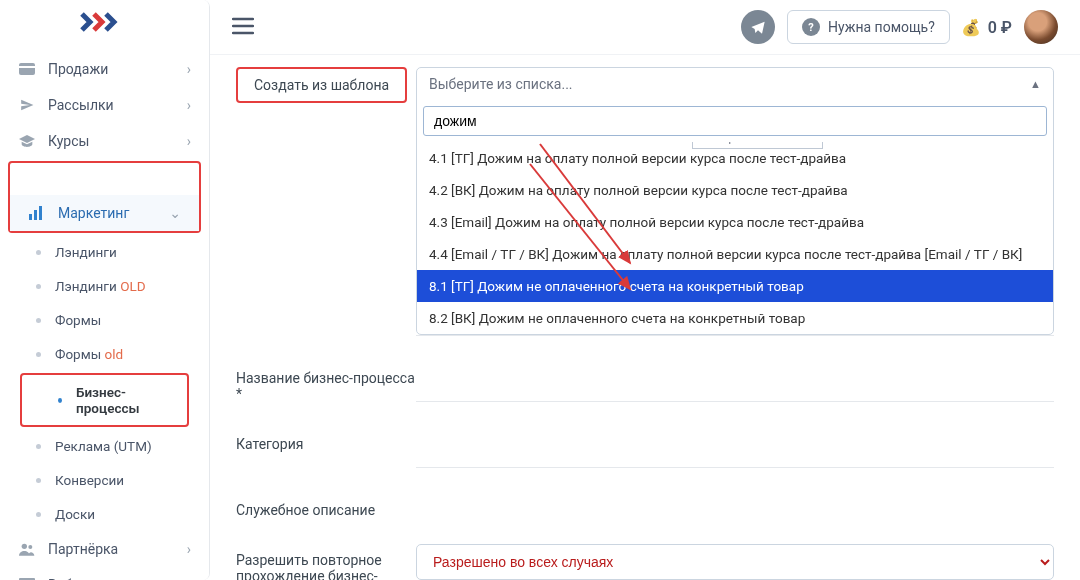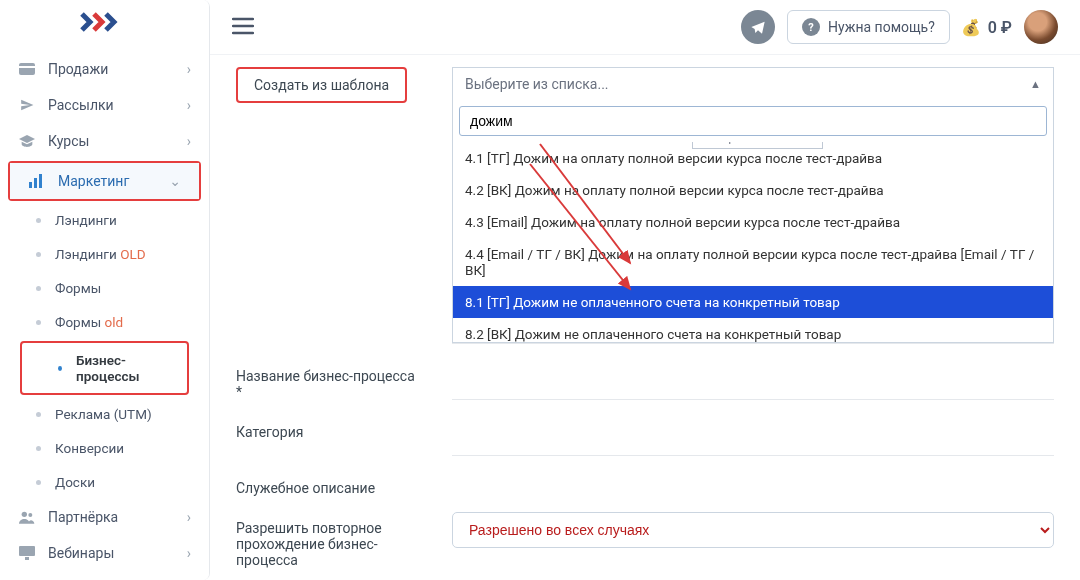--- a/index.html
+++ b/index.html
@@ -3,49 +3,49 @@
 <meta charset="utf-8">
 <style>
 * { box-sizing: border-box; margin: 0; padding: 0; }
 body { font-family: -apple-system, BlinkMacSystemFont, "Segoe UI", Roboto, sans-serif; font-size: 14px; color: #333; background: #fff; width: 1080px; height: 580px; overflow: hidden; }
 .app { display: flex; width: 100%; height: 100%; }
 .sidebar { width: 210px; border-right: 1px solid #e5e8ec; background: #fff; overflow-y: auto; border-radius: 7px; }
 .logo-box { padding: 10px 0 14px 80px; }
 .nav-item { display: flex; align-items: center; padding: 10px 18px; cursor: pointer; color: #4a5568; position: relative; }
 .nav-item .chev { margin-left: auto; color: #9aa5b1; }
 .nav-icon { width: 18px; margin-right: 12px; color: #7b8794; display: inline-flex; align-items: center; justify-content: center; }
-.nav-item.expanded { background: #f5f9fd; color: #2b6cb0; }
+.nav-item.expanded { background: #f5f9fd; color: #2b6cb0; margin-top: 32px; }
 .nav-item.expanded .nav-icon { color: #2b6cb0; }
 .sub-item { display: flex; align-items: center; padding: 9px 18px 9px 36px; cursor: pointer; color: #4a5568; font-size: 13.5px; }
 .sub-item .bullet { width: 5px; height: 5px; border-radius: 50%; background: #c5ccd6; margin-right: 14px; }
 .sub-item.active { color: #343a40; font-weight: 600; }
 .sub-item.active .bullet { background: #3182ce; }
 .red-frame { border: 2px solid #e53e3e; border-radius: 4px; margin: 2px 8px; }
 .old { color: #e36b4b; }
 .main { flex: 1; display: flex; flex-direction: column; }
 .topbar { display: flex; align-items: center; padding: 10px 22px; gap: 12px; border-bottom: 1px solid #f0f2f5; }
 .burger { cursor: pointer; color: #4a5568; }
 .topbar .spacer { flex: 1; }
 .circle-btn { width: 34px; height: 34px; border-radius: 50%; background: #7b8794; display: flex; align-items: center; justify-content: center; color: #fff; cursor: pointer; }
 .help-btn { display: flex; align-items: center; gap: 8px; padding: 7px 14px; border: 1px solid #cbd5e0; border-radius: 6px; cursor: pointer; color: #4a5568; font-size: 14px; }
 .help-btn .qmark { width: 18px; height: 18px; border-radius: 50%; background: #7b8794; color: #fff; display: flex; align-items: center; justify-content: center; font-size: 11px; font-weight: 700; }
 .balance { display: flex; align-items: center; gap: 6px; color: #4a5568; font-weight: 600; font-size: 16px; }
 .avatar { width: 34px; height: 34px; border-radius: 50%; background: radial-gradient(circle at 40% 35%, #d9a07a 0 30%, #7a4b2f 60%, #3b2a1f 100%); }
 .content { flex: 1; padding: 12px 26px; overflow: auto; position: relative; }
-.frow { display: flex; align-items: flex-start; margin-bottom: 16px; gap: 36px; }
+.frow { display: flex; align-items: flex-start; margin-bottom: 26px; }
 .flabel { width: 180px; padding-top: 8px; color: #3d4852; font-size: 14px; }
 .fcontrol { flex: 1; position: relative; }
 .frow:nth-child(2) .fcontrol,
 .frow:nth-child(3) .fcontrol,
 .frow:nth-child(4) .fcontrol {
   border-bottom: 1px solid #e5e8ec;
   min-height: 40px;
 }
 .tpl-btn { padding: 8px 16px; border: 2px solid #e53e3e; border-radius: 4px; cursor: pointer; font-size: 14px; color: #3d4852; background: #fff; display: inline-block; }
-.select-box { border: 1px solid #cbd5e0; border-radius: 0; background: #fff; }
+.select-box { border: 1px solid #cbd5e0; border-radius: 5px; background: #fff; }
 .select-head { display: flex; align-items: center; padding: 8px 12px; color: #6b7280; cursor: pointer; position: relative; }
 .select-head .caret { margin-left: auto; color: #6b7280; font-size: 11px; }
 .search-wrap { padding: 6px; }
 .search-input { width: 100%; border: 1px solid #9db6d4; border-radius: 3px; padding: 6px 10px; font-size: 14px; outline: none; }
 .tooltip { position: absolute; top: -14px; right: 230px; background: #fff; border: 1px solid #bfc8d4; padding: 3px 8px; font-size: 11px; color: #6b7280; z-index: 20; pointer-events: none; white-space: nowrap; }
 .opt-list { max-height: 200px; overflow: auto; }
 .opt { padding: 8px 12px; cursor: pointer; color: #333; font-size: 13.5px; }
 .opt.highlight { background: #1d4ed8; color: #fff; }
 .native-select { width: 100%; border: 1px solid #cbd5e0; border-radius: 5px; padding: 8px 12px; font-size: 14px; color: #b91c1c; background: #fff; }
 .arrow-svg { position: absolute; left: 50px; top: 74px; z-index: 15; pointer-events: none; }

